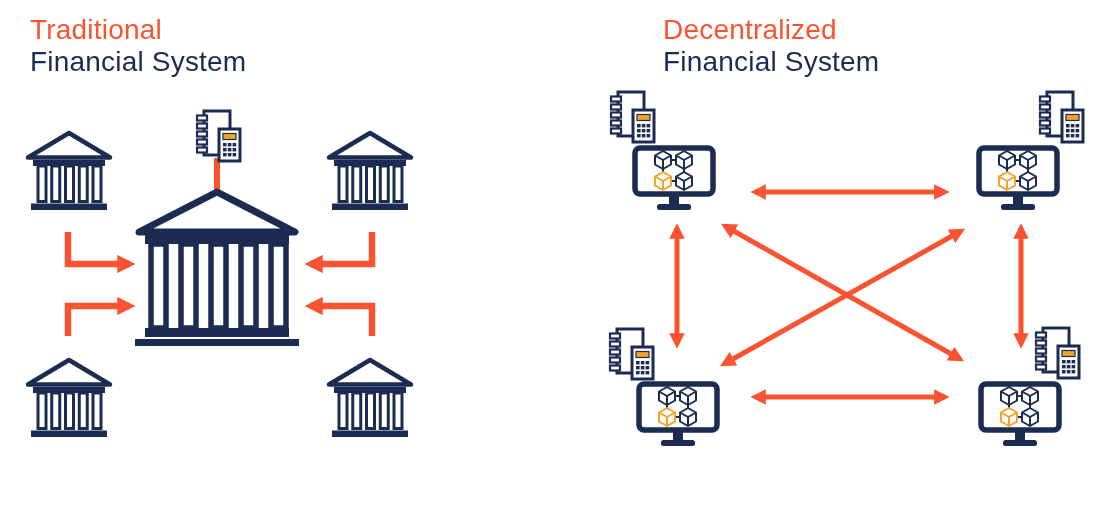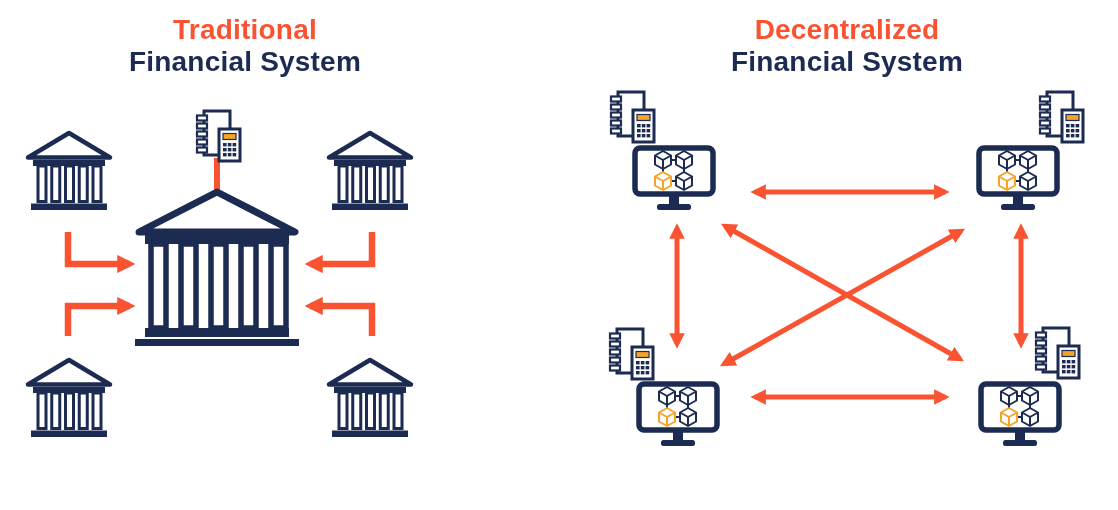--- a/index.html
+++ b/index.html
@@ -5,26 +5,26 @@
   :root{
     --navy:#1C2B52;
     --orange:#F95332;
     --amber:#F6A329;
     --background:#FFFFFF;
   }
   *{box-sizing:border-box;margin:0;padding:0}
   html,body{width:1118px;height:510px;overflow:hidden}
   body{background:var(--background);font-family:"Liberation Sans",sans-serif;position:relative}
   .canvas{position:absolute;inset:0;width:1118px;height:510px}
-  .panel-title{position:absolute;top:14px;width:430px;text-align:center;
-    font-weight:700;font-size:28px;line-height:1.16;letter-spacing:.2px}
+  .panel-title{position:absolute;top:14px;width:430px;
+    font-weight:400;font-size:28px;line-height:1.16;letter-spacing:.2px}
   .panel-title .accent{color:var(--orange)}
   .panel-title .rest{color:var(--navy)}
   .title-left{left:30px}
-  .title-right{left:632px}
+  .title-right{left:663px}
   svg.diagram{position:absolute;left:0;top:0;width:1118px;height:510px;display:block}
   .stroke-navy{stroke:var(--navy);fill:none}
   .fill-navy{fill:var(--navy);stroke:none}
   .fill-white{fill:#fff}
   .fill-orange{fill:var(--orange);stroke:none}
   .fill-amber{fill:var(--amber)}
   .cube-navy{color:var(--navy)}
   .cube-amber{color:var(--amber)}
   .elbow{stroke:var(--orange);stroke-width:6.5;fill:none;stroke-linejoin:miter;stroke-linecap:butt}
   .duplex{stroke:var(--orange);stroke-width:5;fill:none;stroke-linecap:butt}

